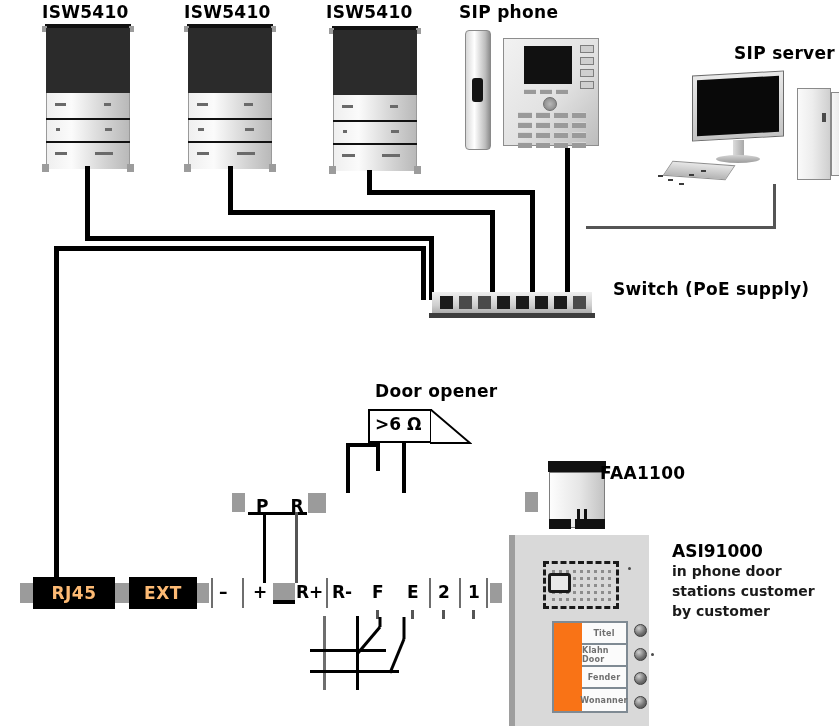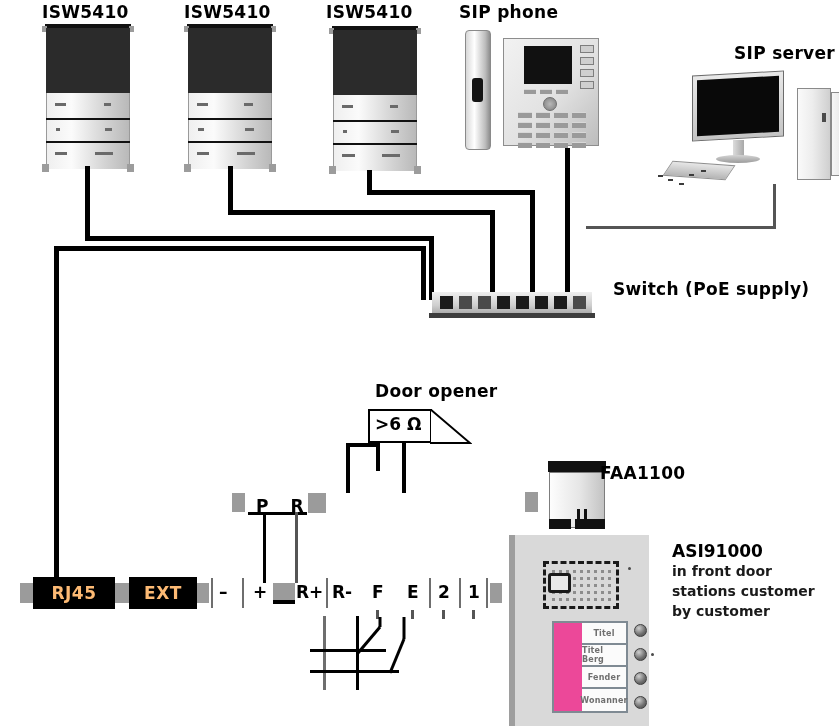--- a/index.html
+++ b/index.html
@@ -108,21 +108,21 @@
   
   .asi-panel { position:absolute; width:140px; height:191px;
                background:#d9d9d9; border-left:6px solid #9e9e9e; }
   .asi-grille { position:absolute; width:76px; height:48px;
                 border:3px dashed #1a1a1a; }
   .asi-grille-dots { position:absolute; left:4px; top:4px; right:4px; bottom:4px;
     background-image:radial-gradient(#8d8d8d 34%, transparent 36%);
     background-size:7px 7px; }
   .asi-cam { position:absolute; width:23px; height:20px; border:3px solid #1a1a1a;
              border-radius:3px; background:#e8e8e8; }
-  .asi-names { position:absolute; width:76px; background:#ec4899;
+  .asi-names { position:absolute; width:76px; background:#f97316;
                border:2px solid #7f8a93;padding-left:28px; }
   .asi-row { height:22px; background:#fbfbfb; border-bottom:2px solid #7f8a93;
              display:flex; align-items:center; justify-content:center; }
   .asi-row:last-child { border-bottom:0; }
   .asi-row span { font-size:8px; color:#6f6f6f; font-weight:bold;
                   letter-spacing:0.2px; }
   .asi-btn { position:absolute; width:13px; height:13px; border-radius:50%;
     background:radial-gradient(circle at 35% 30%, #cfcfcf, #6d6d6d 60%, #4a4a4a);
     border:1px solid #3f3f3f; }
   .asi-dot { position:absolute; width:3px; height:3px; background:#4a4a4a;
@@ -367,35 +367,35 @@
       <div class="asi-grille-dots"></div>
     </div>
     <div class="asi-cam" style="left:33px; top:38px;"></div>
     <div class="asi-dot" style="left:113px; top:32px;"></div>
 
     <div class="asi-names" style="left:37px; top:86px;">
       <div class="asi-row">
         <span>Titel</span>
       </div>
       <div class="asi-row">
-        <span>Titel Berg</span>
+        <span>Klahn Door</span>
       </div>
       <div class="asi-row">
         <span>Fender</span>
       </div>
       <div class="asi-row">
         <span>Wonanner</span>
       </div>
     </div>
 
     <div class="asi-btn" style="left:119px; top:89px;"></div>
     <div class="asi-btn" style="left:119px; top:113px;"></div>
     <div class="asi-btn" style="left:119px; top:137px;"></div>
     <div class="asi-btn" style="left:119px; top:161px;"></div>
     <div class="asi-dot" style="left:136px; top:118px;"></div>
   </div>
 
   <div class="asi-cap asi-cap-title" style="left:656px; top:541px;">ASI91000</div>
-  <div class="asi-cap asi-cap-line" style="left:656px; top:563px;">in front door</div>
+  <div class="asi-cap asi-cap-line" style="left:656px; top:563px;">in phone door</div>
   <div class="asi-cap asi-cap-line" style="left:656px; top:583px;">stations customer</div>
   <div class="asi-cap asi-cap-line" style="left:656px; top:603px;">by customer</div>
 
 </div>
 
 </body></html>

